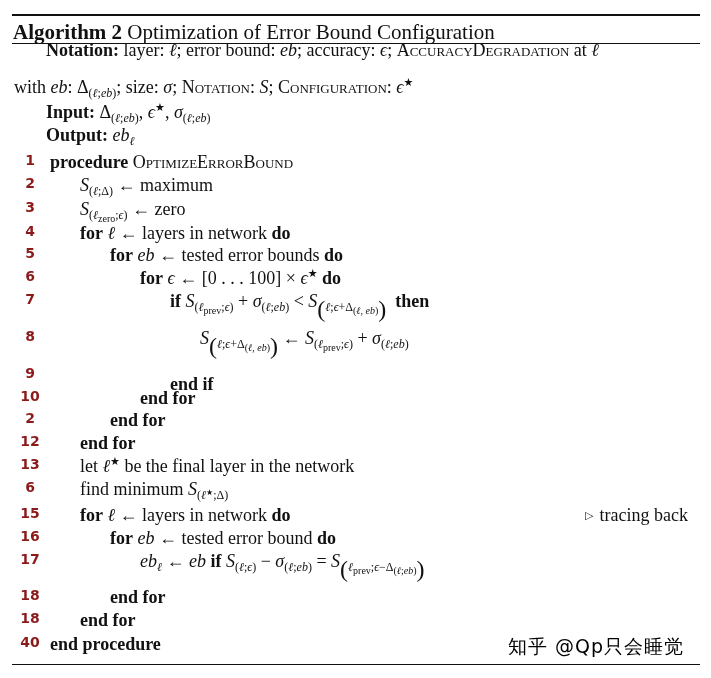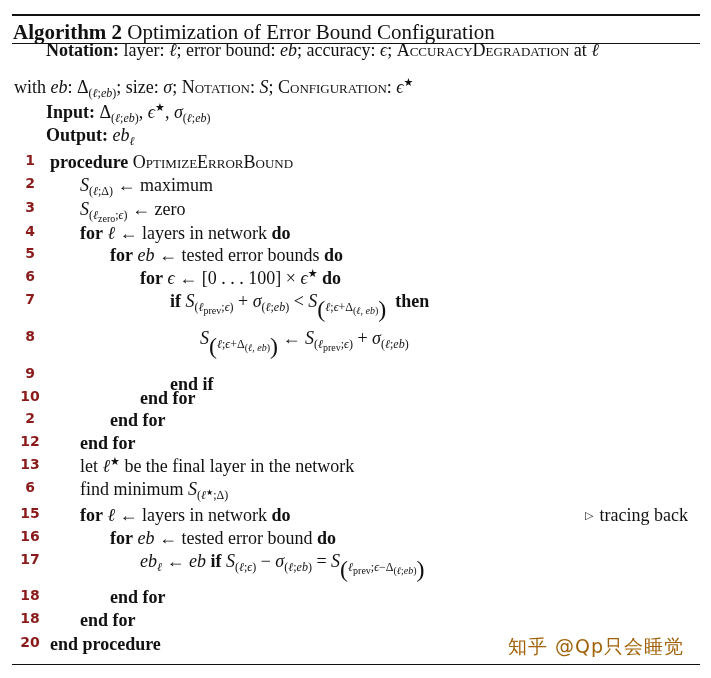--- a/index.html
+++ b/index.html
@@ -25,21 +25,21 @@
     position: absolute; left: 20px; width: 20px; text-align: center;
     font-family: "DejaVu Sans", sans-serif; font-weight: bold; font-size: 14px;
     color: #8b1a1a;
   }
   .code { position: absolute; white-space: nowrap; text-align: right; }
   .big { font-size: 24px; vertical-align: -6px; line-height: 0; font-weight: normal; }
   .comment { position: absolute; left: 585px; white-space: nowrap; font-size: 18px; }
   .tri { font-size: 11px; vertical-align: 2px; margin-right: 6px; }
   .watermark {
     position: absolute; left: 508px; top: 634px; font-family: "DejaVu Sans", sans-serif;
-    font-size: 19px; color: #a16207; white-space: nowrap; letter-spacing: 1px;
+    font-size: 19px; color: #000000; white-space: nowrap; letter-spacing: 1px;
   }
 </style>
 </head>
 <body>
 
 <div class="rule-top"></div>
 <div class="caption">
   <span class="bold">Algorithm 2</span>
   <span>Optimization of Error Bound Configuration</span>
 </div>
@@ -180,18 +180,18 @@
   <span class="ln">18</span>
   <span class="code b" style="left:110px;">end for</span>
 </div>
 
 <div class="line" style="top:610px;">
   <span class="ln">18</span>
   <span class="code b" style="left:80px;">end for</span>
 </div>
 
 <div class="line" style="top:634px;">
-  <span class="ln">20</span>
+  <span class="ln">40</span>
   <span class="code b" style="left:50px;">end procedure</span>
 </div>
 
 <div class="watermark">知乎 @Qp只会睡觉</div>
 <div class="rule-bot"></div>
 
 </body></html>

